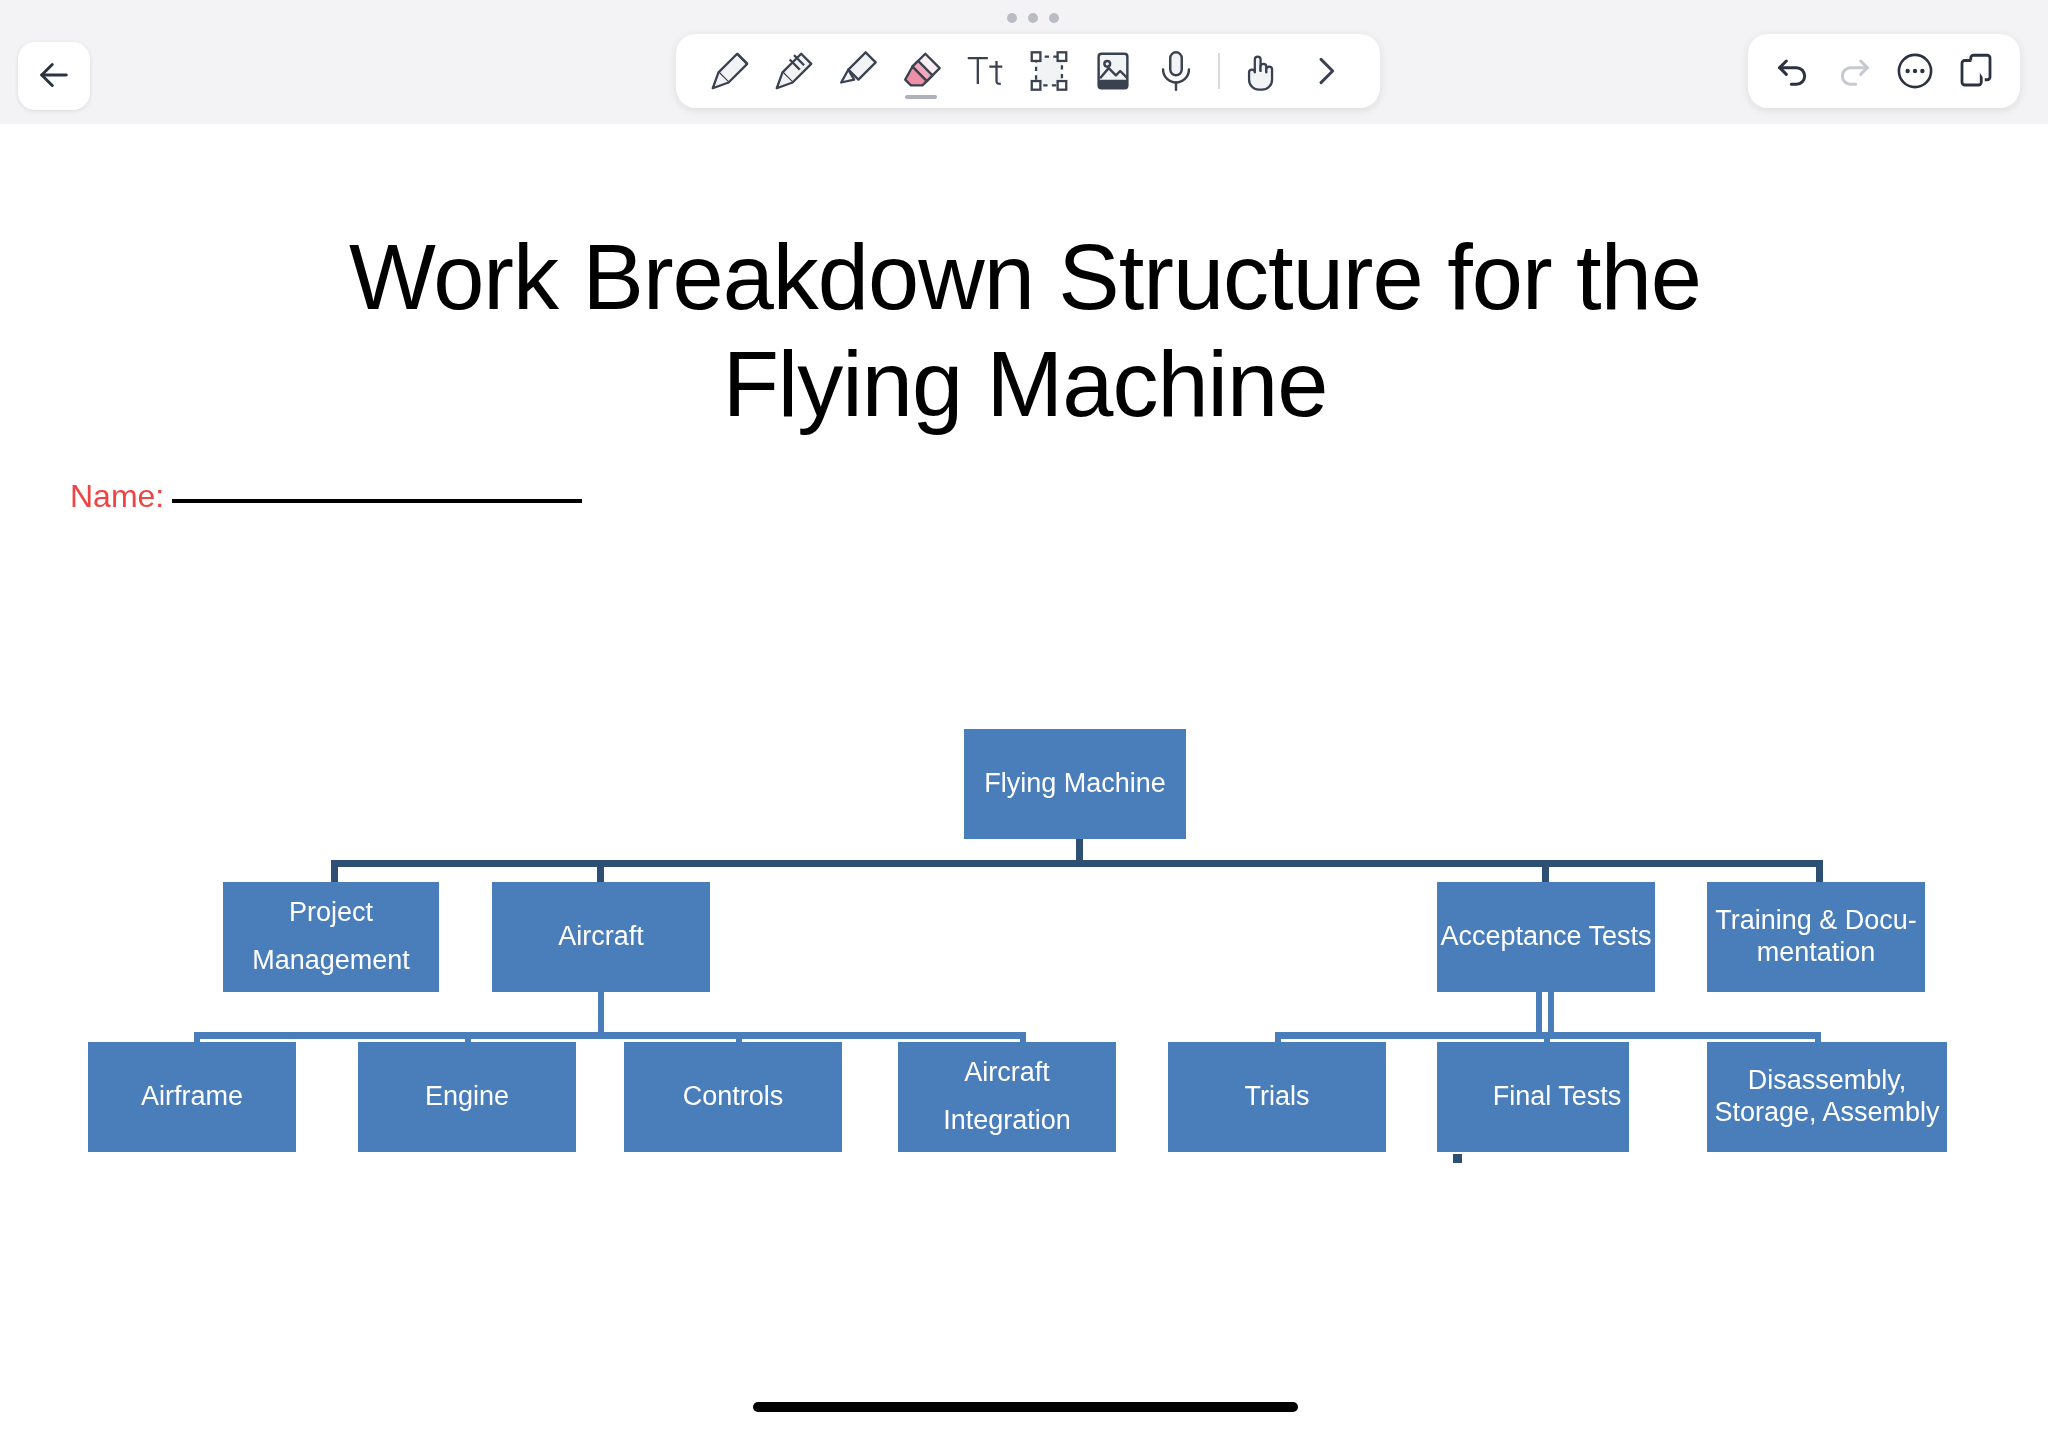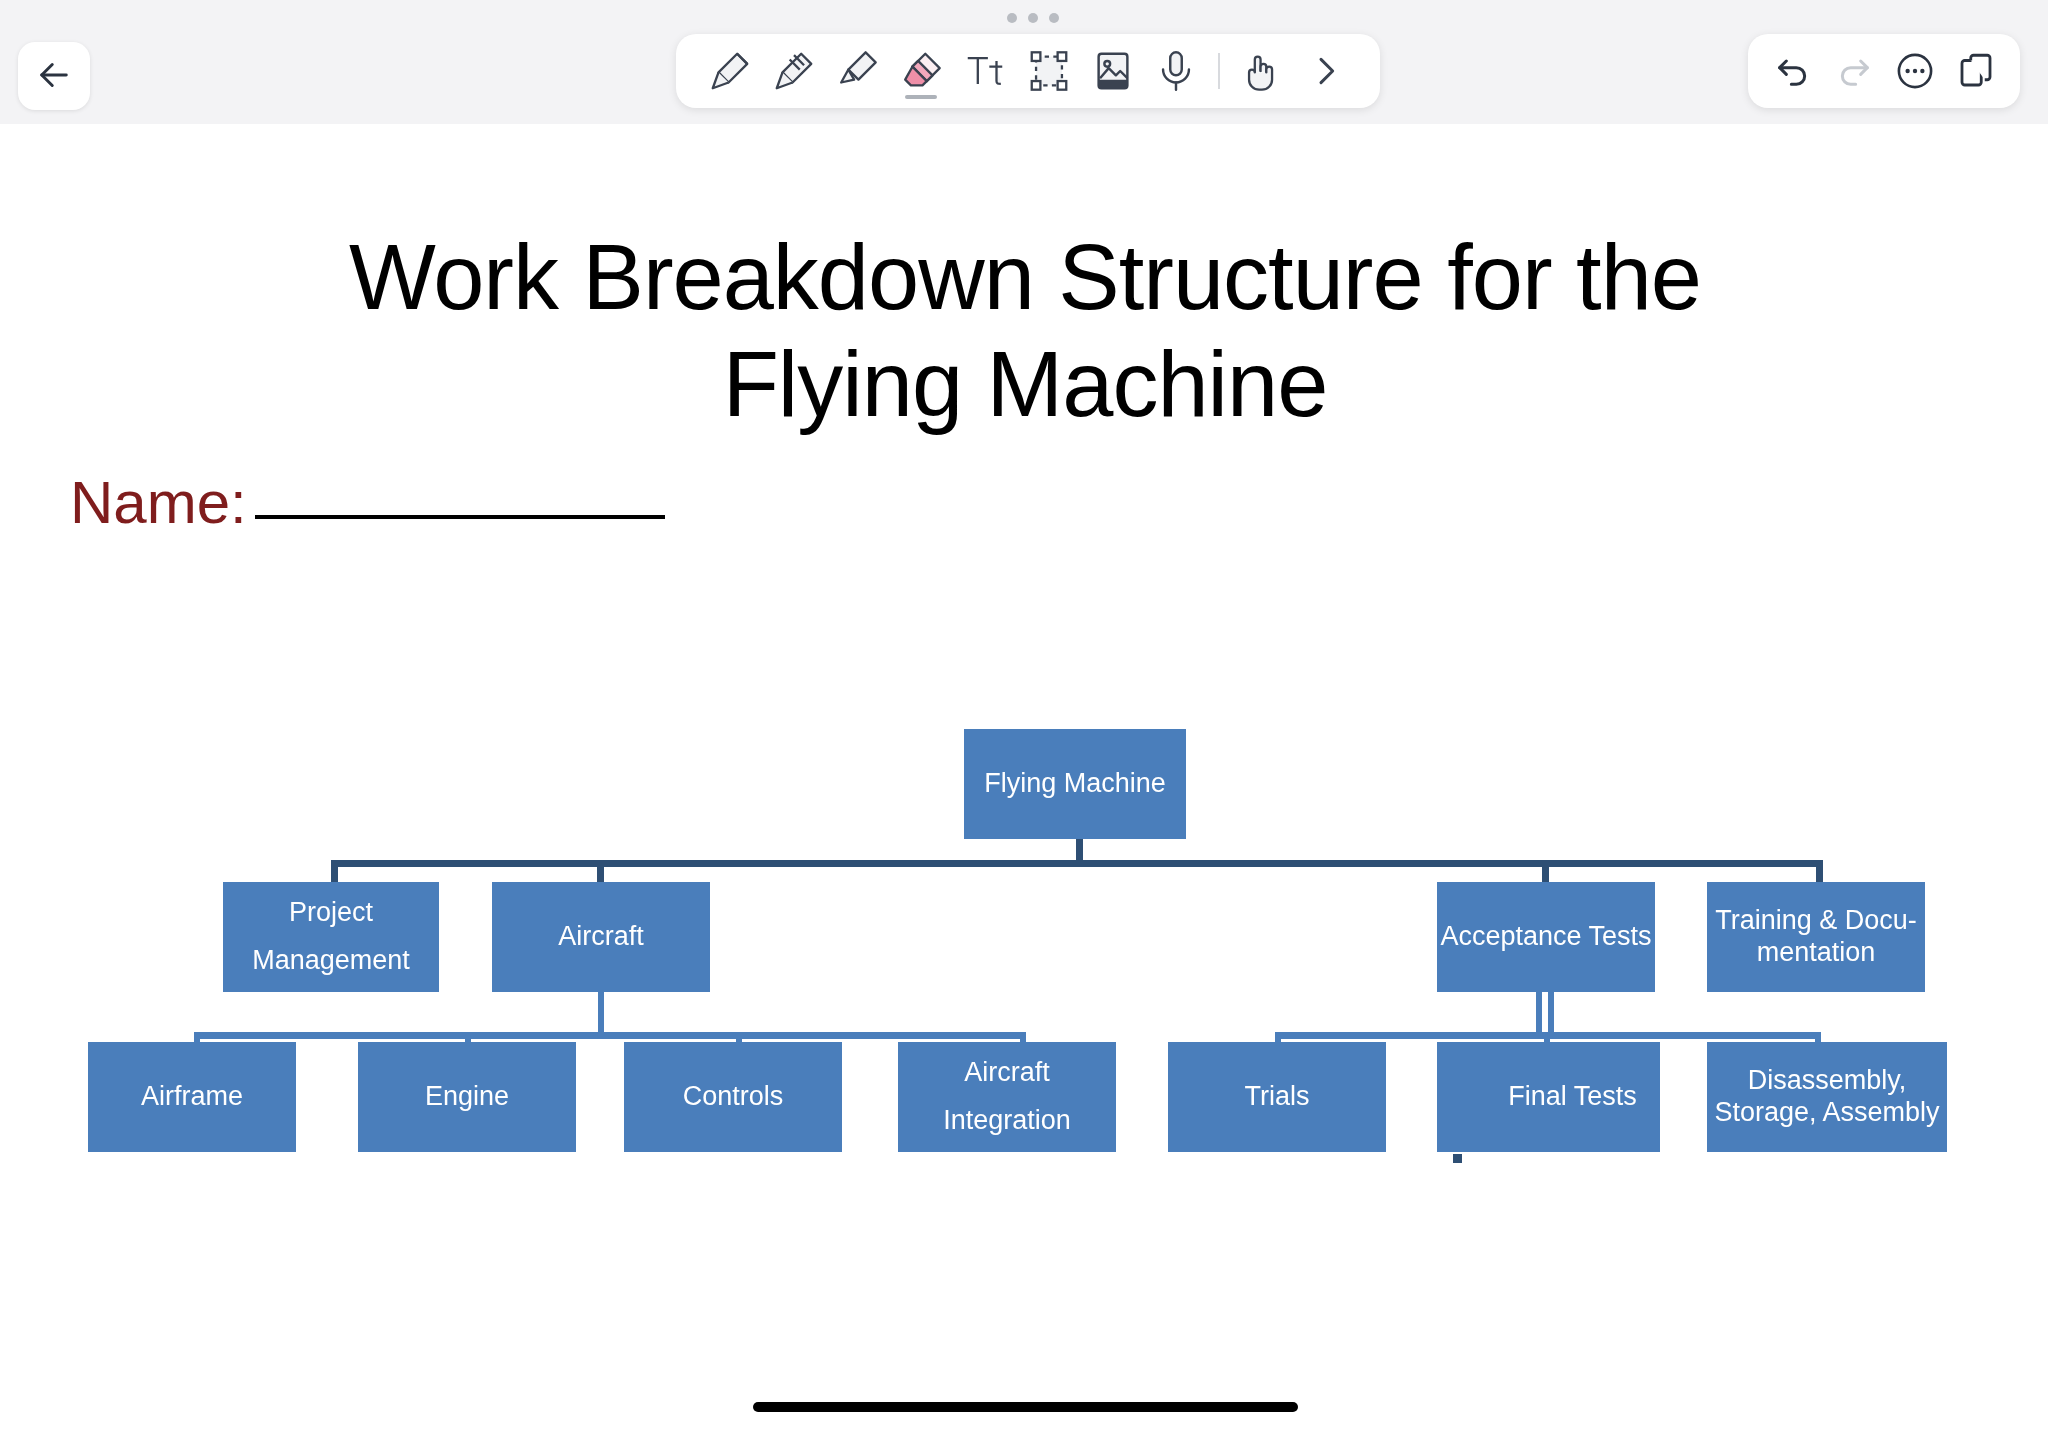--- a/index.html
+++ b/index.html
@@ -72,22 +72,22 @@
   }
 
   .doc-title {
     position: absolute; left: 180px; top: 100px; width: 1690px;
     text-align: center;
     font-size: 92px; line-height: 1.16; font-weight: 400; color: #000;
     letter-spacing: -1px;
   }
 
   .name-line {
-    position: absolute; left: 70px; top: 344px;
-    font-size: 60px; color: #7f1d1d; white-space: nowrap;
+    position: absolute; left: 70px; top: 354px;
+    font-size: 32px; color: #ef4444; white-space: nowrap;
   }
   .name-line .blank {
     display: inline-block; width: 410px; border-bottom: 4px solid #000;
     margin-left: 8px; vertical-align: 4px; height: 1px;
   }
 
   
   .chart { position: absolute; left: 0; top: 0; width: 2048px; height: 1307px; }
 
   .node {
@@ -327,21 +327,21 @@
 
       <div class="node spaced" style="left:898px; top:918px; width:218px; height:110px;">
         <span class="ln">Aircraft</span>
         <span class="ln">Integration</span>
       </div>
 
       <div class="node" style="left:1168px; top:918px; width:218px; height:110px;">
         <span class="ln">Trials</span>
       </div>
 
-      <div class="node" style="left:1437px; top:918px; width:223px; height:110px;padding-left:48px;">
+      <div class="node" style="left:1437px; top:918px; width:192px; height:110px;padding-left:48px;">
         <span class="ln">Final Tests</span>
       </div>
 
       <div class="node tight" style="left:1707px; top:918px; width:240px; height:110px;">
         <span class="ln">Disassembly,</span>
         <span class="ln">Storage, Assembly</span>
       </div>
 
     </div>
   </div>

